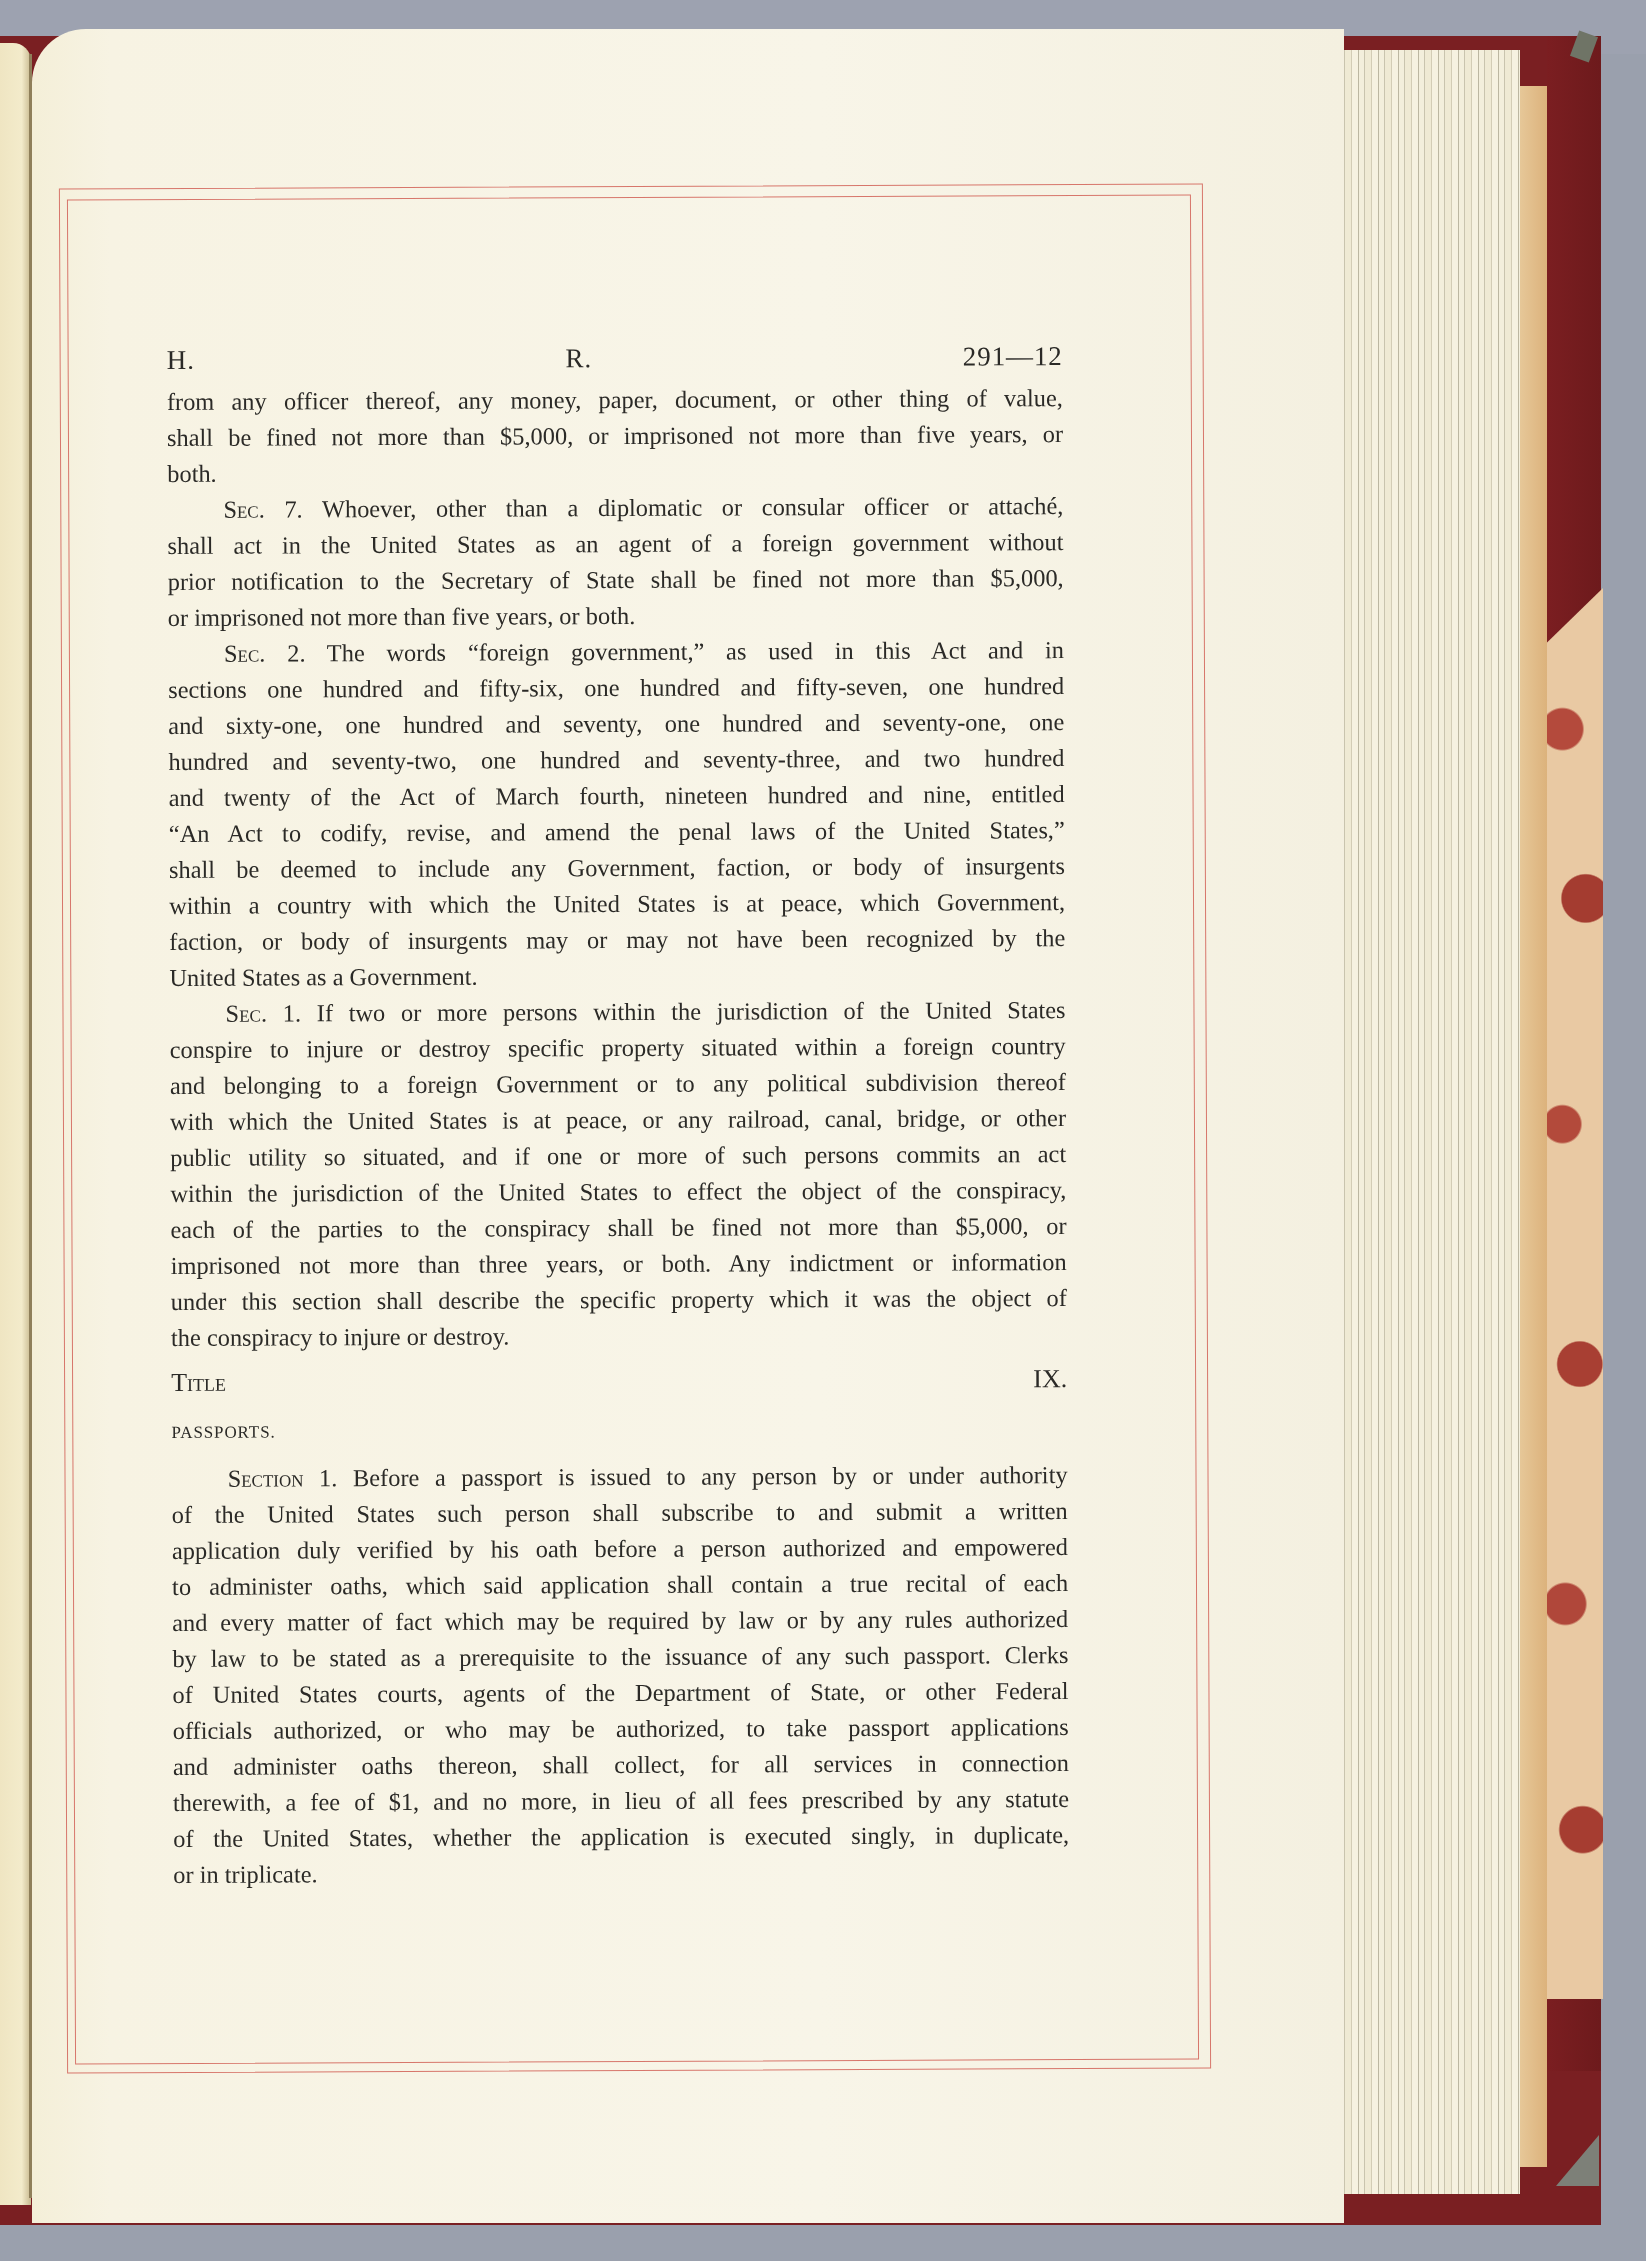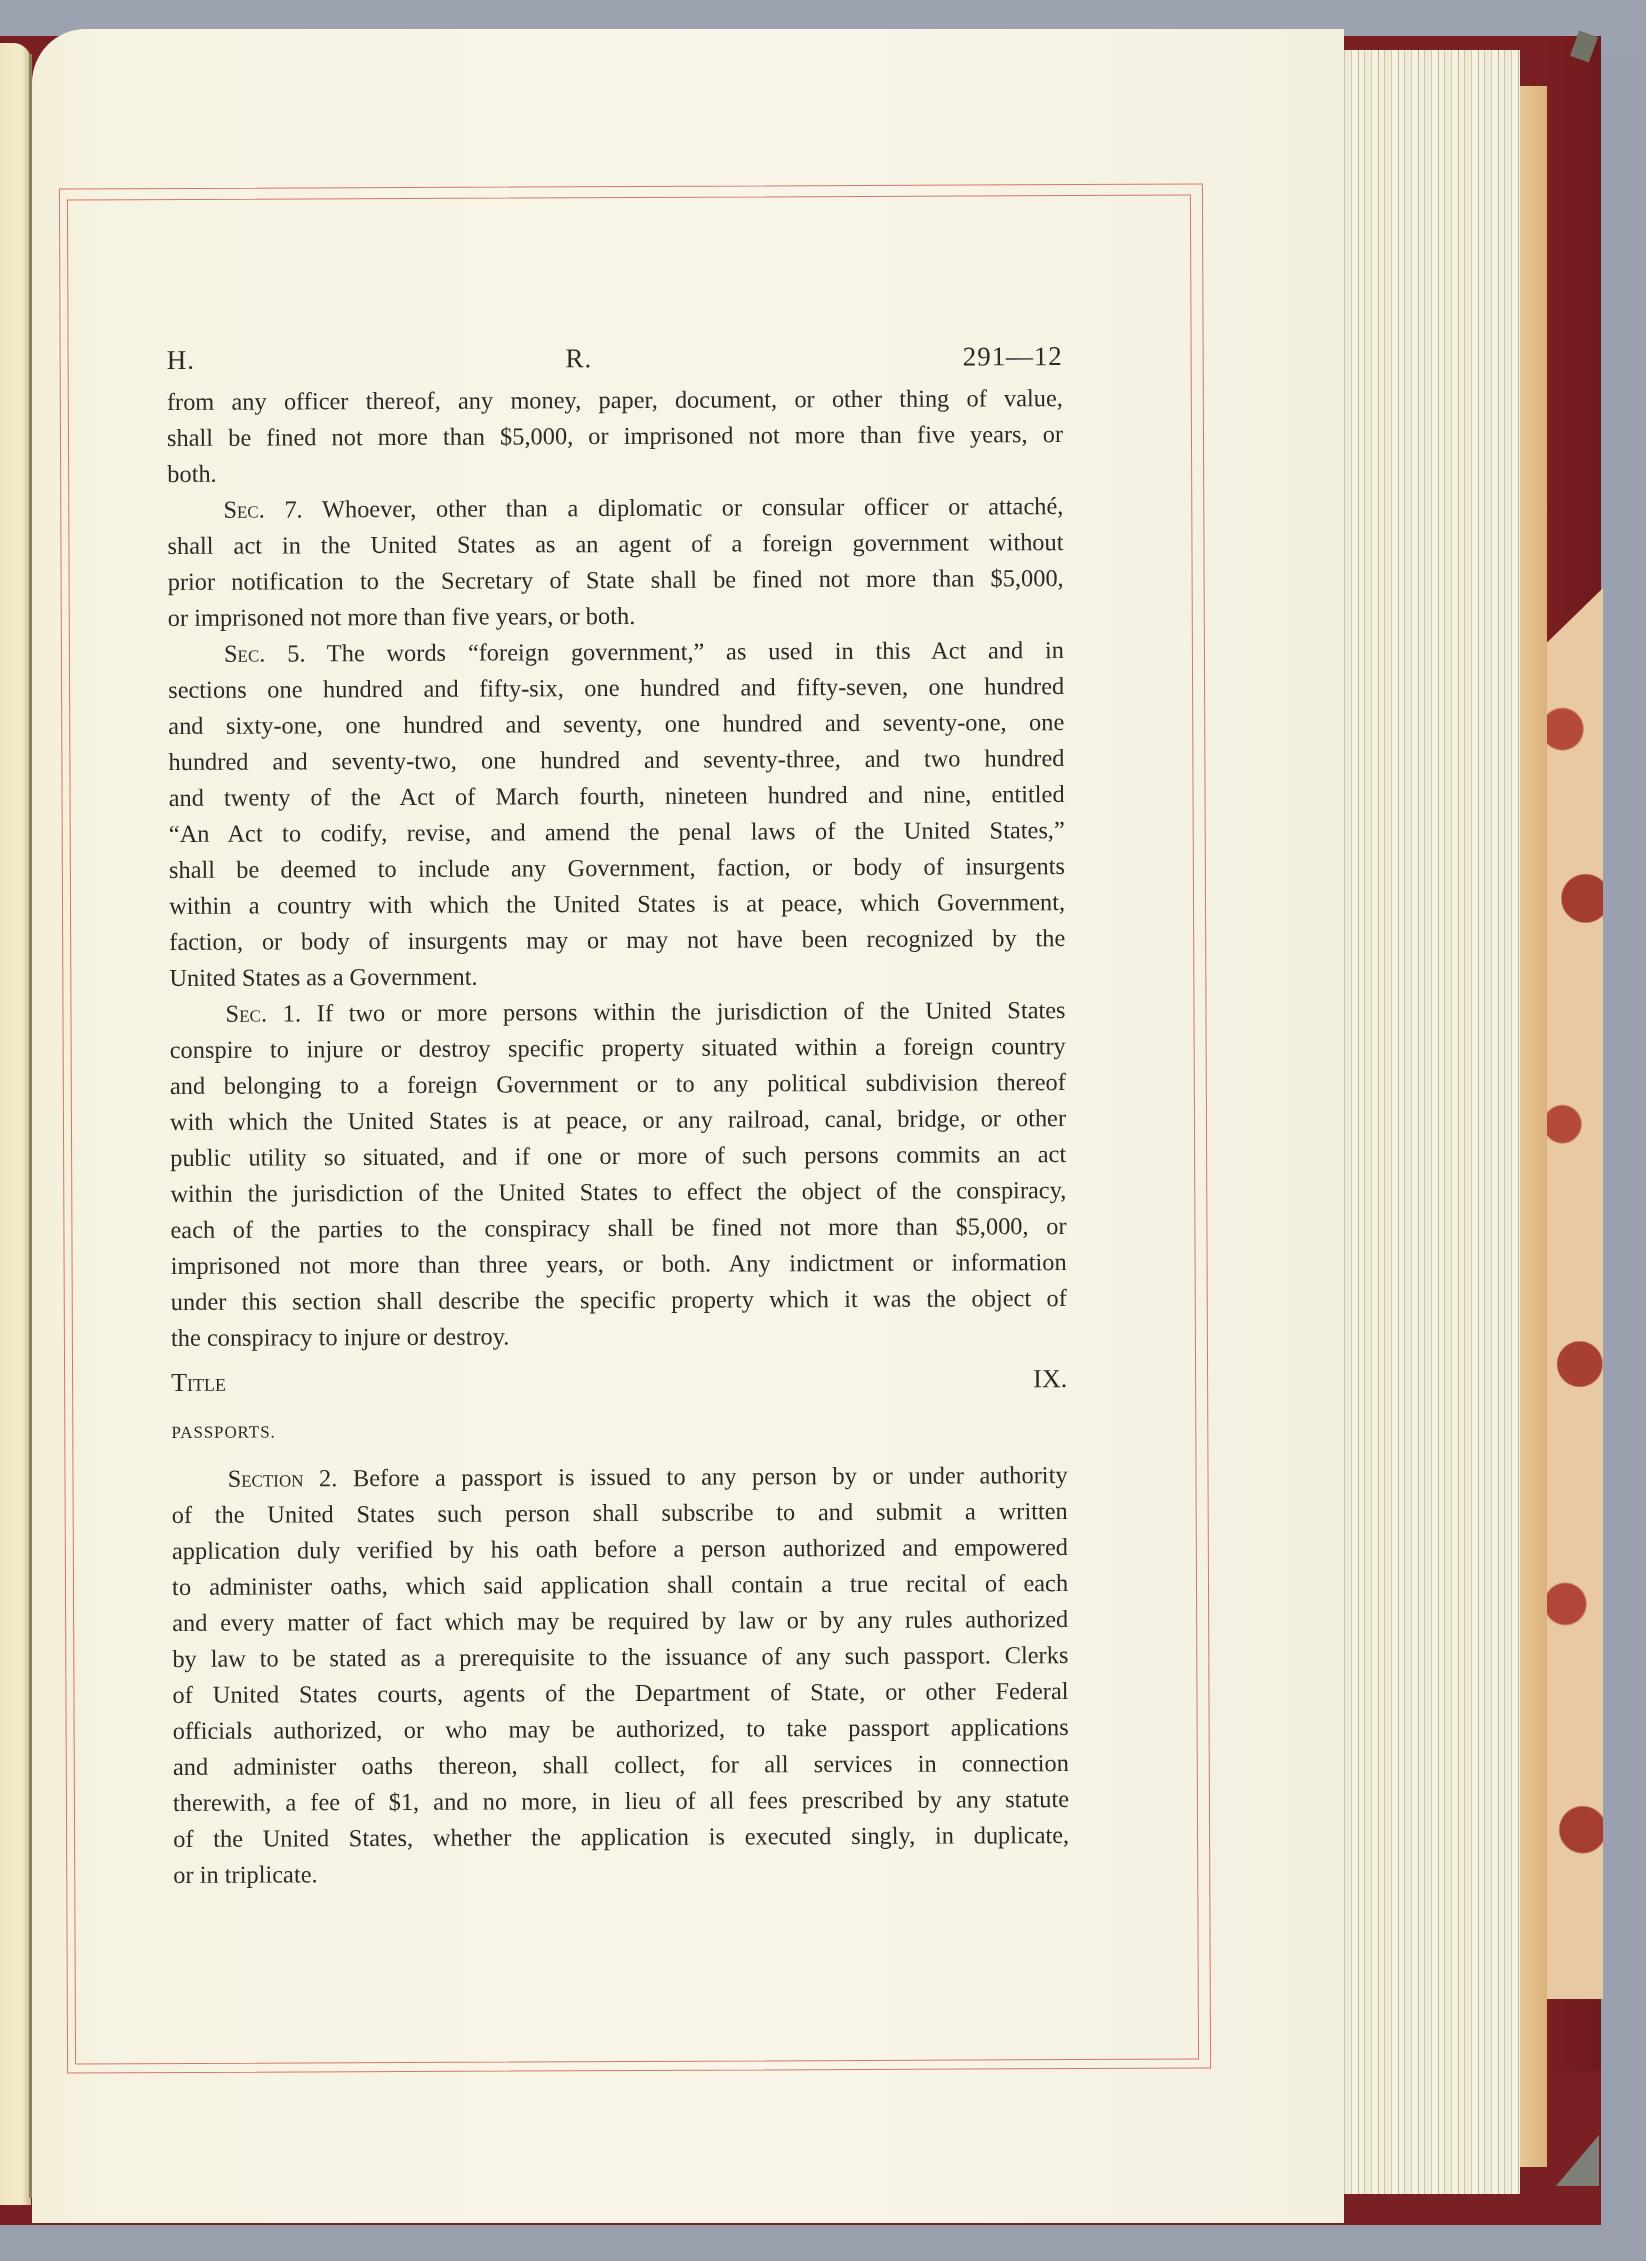--- a/index.html
+++ b/index.html
@@ -104,21 +104,21 @@
 
   <span class="line">from any officer thereof, any money, paper, document, or other thing of value,</span>
   <span class="line">shall be fined not more than $5,000, or imprisoned not more than five years, or</span>
   <span class="line last">both.</span>
 
   <span class="line indent"><span class="sc">Sec. 7.</span> <span>Whoever, other than a diplomatic or consular officer or attaché,</span></span>
   <span class="line">shall act in the United States as an agent of a foreign government without</span>
   <span class="line">prior notification to the Secretary of State shall be fined not more than $5,000,</span>
   <span class="line last">or imprisoned not more than five years, or both.</span>
 
-  <span class="line indent"><span class="sc">Sec. 5.</span> <span>The words “foreign government,” as used in this Act and in</span></span>
+  <span class="line indent"><span class="sc">Sec. 2.</span> <span>The words “foreign government,” as used in this Act and in</span></span>
   <span class="line">sections one hundred and fifty-six, one hundred and fifty-seven, one hundred</span>
   <span class="line">and sixty-one, one hundred and seventy, one hundred and seventy-one, one</span>
   <span class="line">hundred and seventy-two, one hundred and seventy-three, and two hundred</span>
   <span class="line">and twenty of the Act of March fourth, nineteen hundred and nine, entitled</span>
   <span class="line">“An Act to codify, revise, and amend the penal laws of the United States,”</span>
   <span class="line">shall be deemed to include any Government, faction, or body of insurgents</span>
   <span class="line">within a country with which the United States is at peace, which Government,</span>
   <span class="line">faction, or body of insurgents may or may not have been recognized by the</span>
   <span class="line last">United States as a Government.</span>
 
@@ -129,21 +129,21 @@
   <span class="line">public utility so situated, and if one or more of such persons commits an act</span>
   <span class="line">within the jurisdiction of the United States to effect the object of the conspiracy,</span>
   <span class="line">each of the parties to the conspiracy shall be fined not more than $5,000, or</span>
   <span class="line">imprisoned not more than three years, or both.  Any indictment or information</span>
   <span class="line">under this section shall describe the specific property which it was the object of</span>
   <span class="line last">the conspiracy to injure or destroy.</span>
 
   <div class="line title sc">Title IX.</div>
   <div class="line subtitle">PASSPORTS.</div>
 
-  <span class="line indent"><span class="sc">Section 2.</span> <span>Before a passport is issued to any person by or under authority</span></span>
+  <span class="line indent"><span class="sc">Section 1.</span> <span>Before a passport is issued to any person by or under authority</span></span>
   <span class="line">of the United States such person shall subscribe to and submit a written</span>
   <span class="line">application duly verified by his oath before a person authorized and empowered</span>
   <span class="line">to administer oaths, which said application shall contain a true recital of each</span>
   <span class="line">and every matter of fact which may be required by law or by any rules authorized</span>
   <span class="line">by law to be stated as a prerequisite to the issuance of any such passport. Clerks</span>
   <span class="line">of United States courts, agents of the Department of State, or other Federal</span>
   <span class="line">officials authorized, or who may be authorized, to take passport applications</span>
   <span class="line">and administer oaths thereon, shall collect, for all services in connection</span>
   <span class="line">therewith, a fee of $1, and no more, in lieu of all fees prescribed by any statute</span>
   <span class="line">of the United States, whether the application is executed singly, in duplicate,</span>

